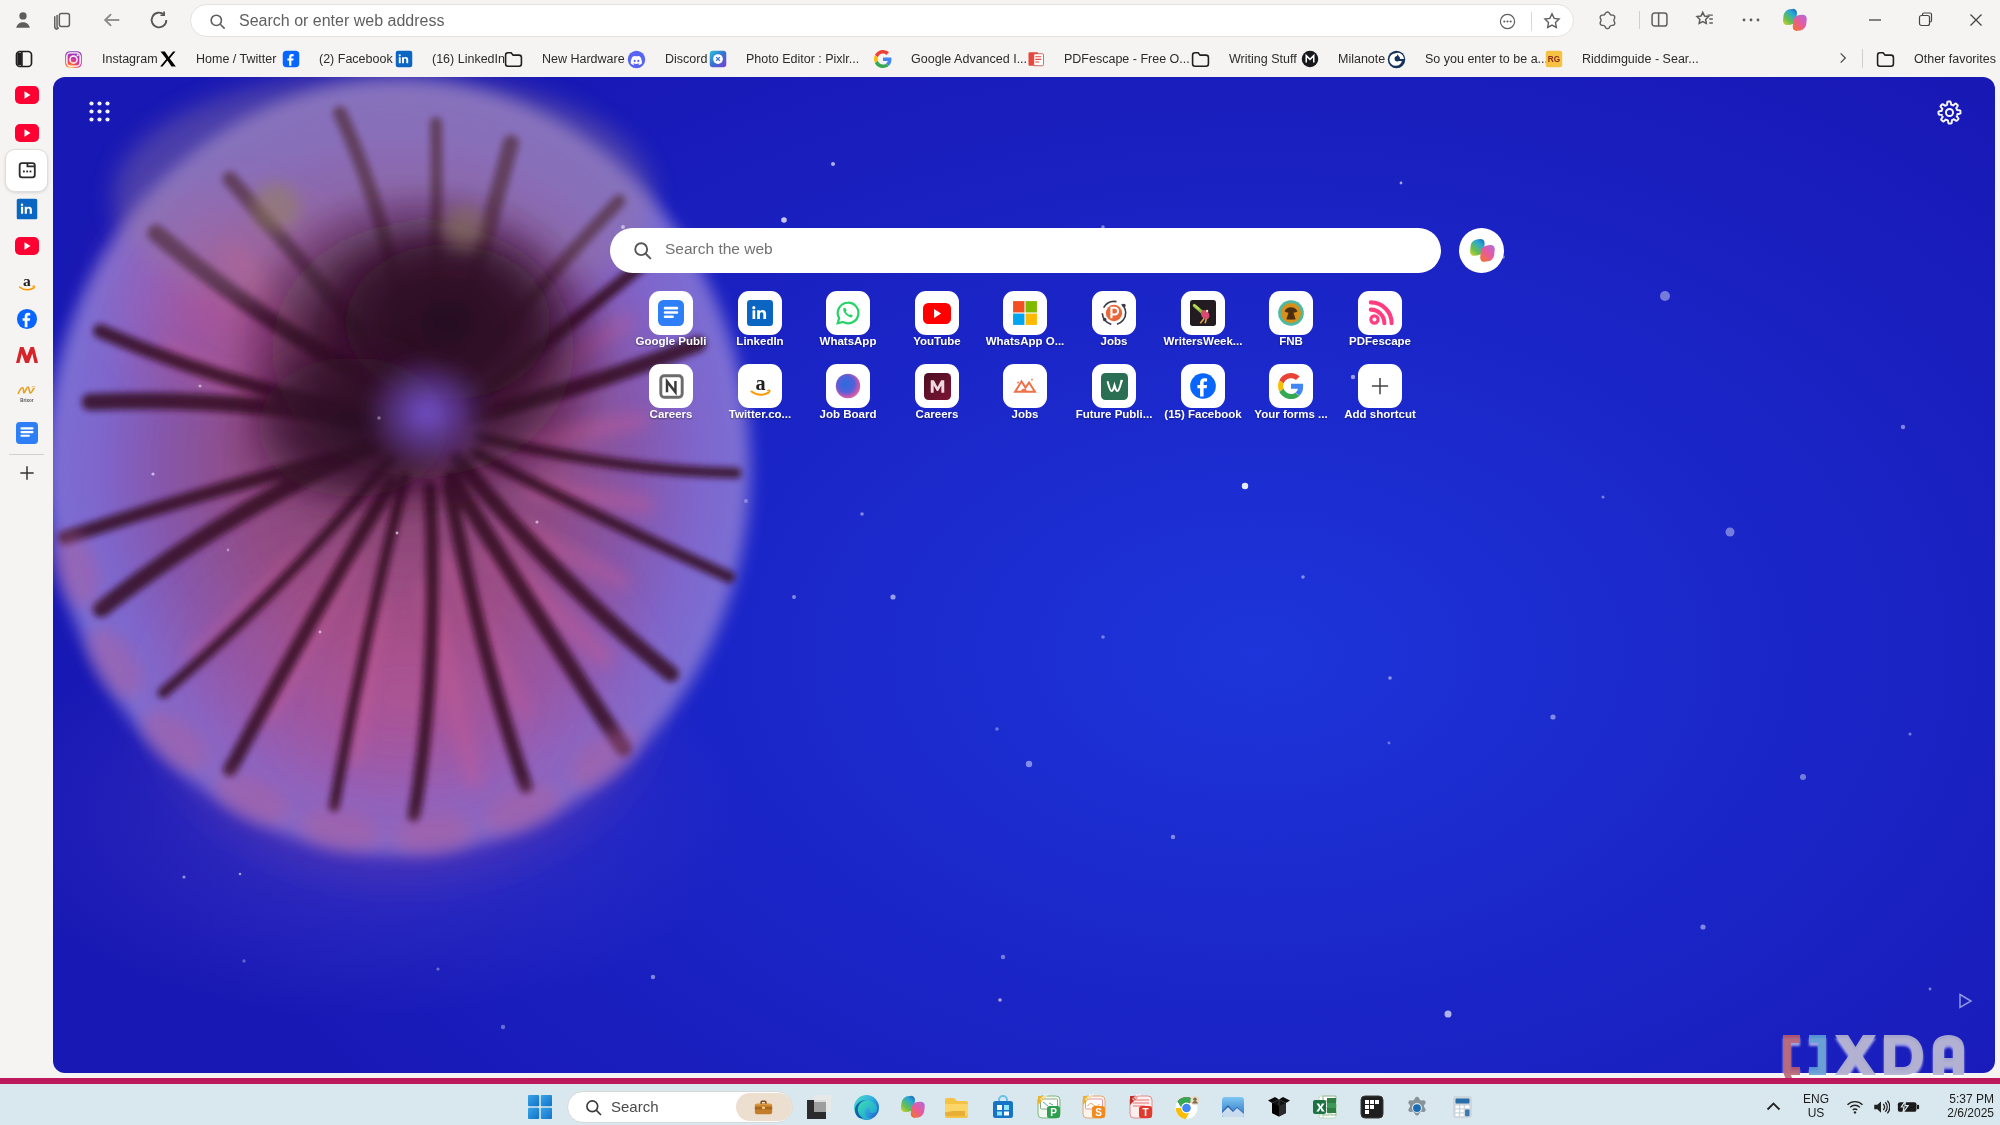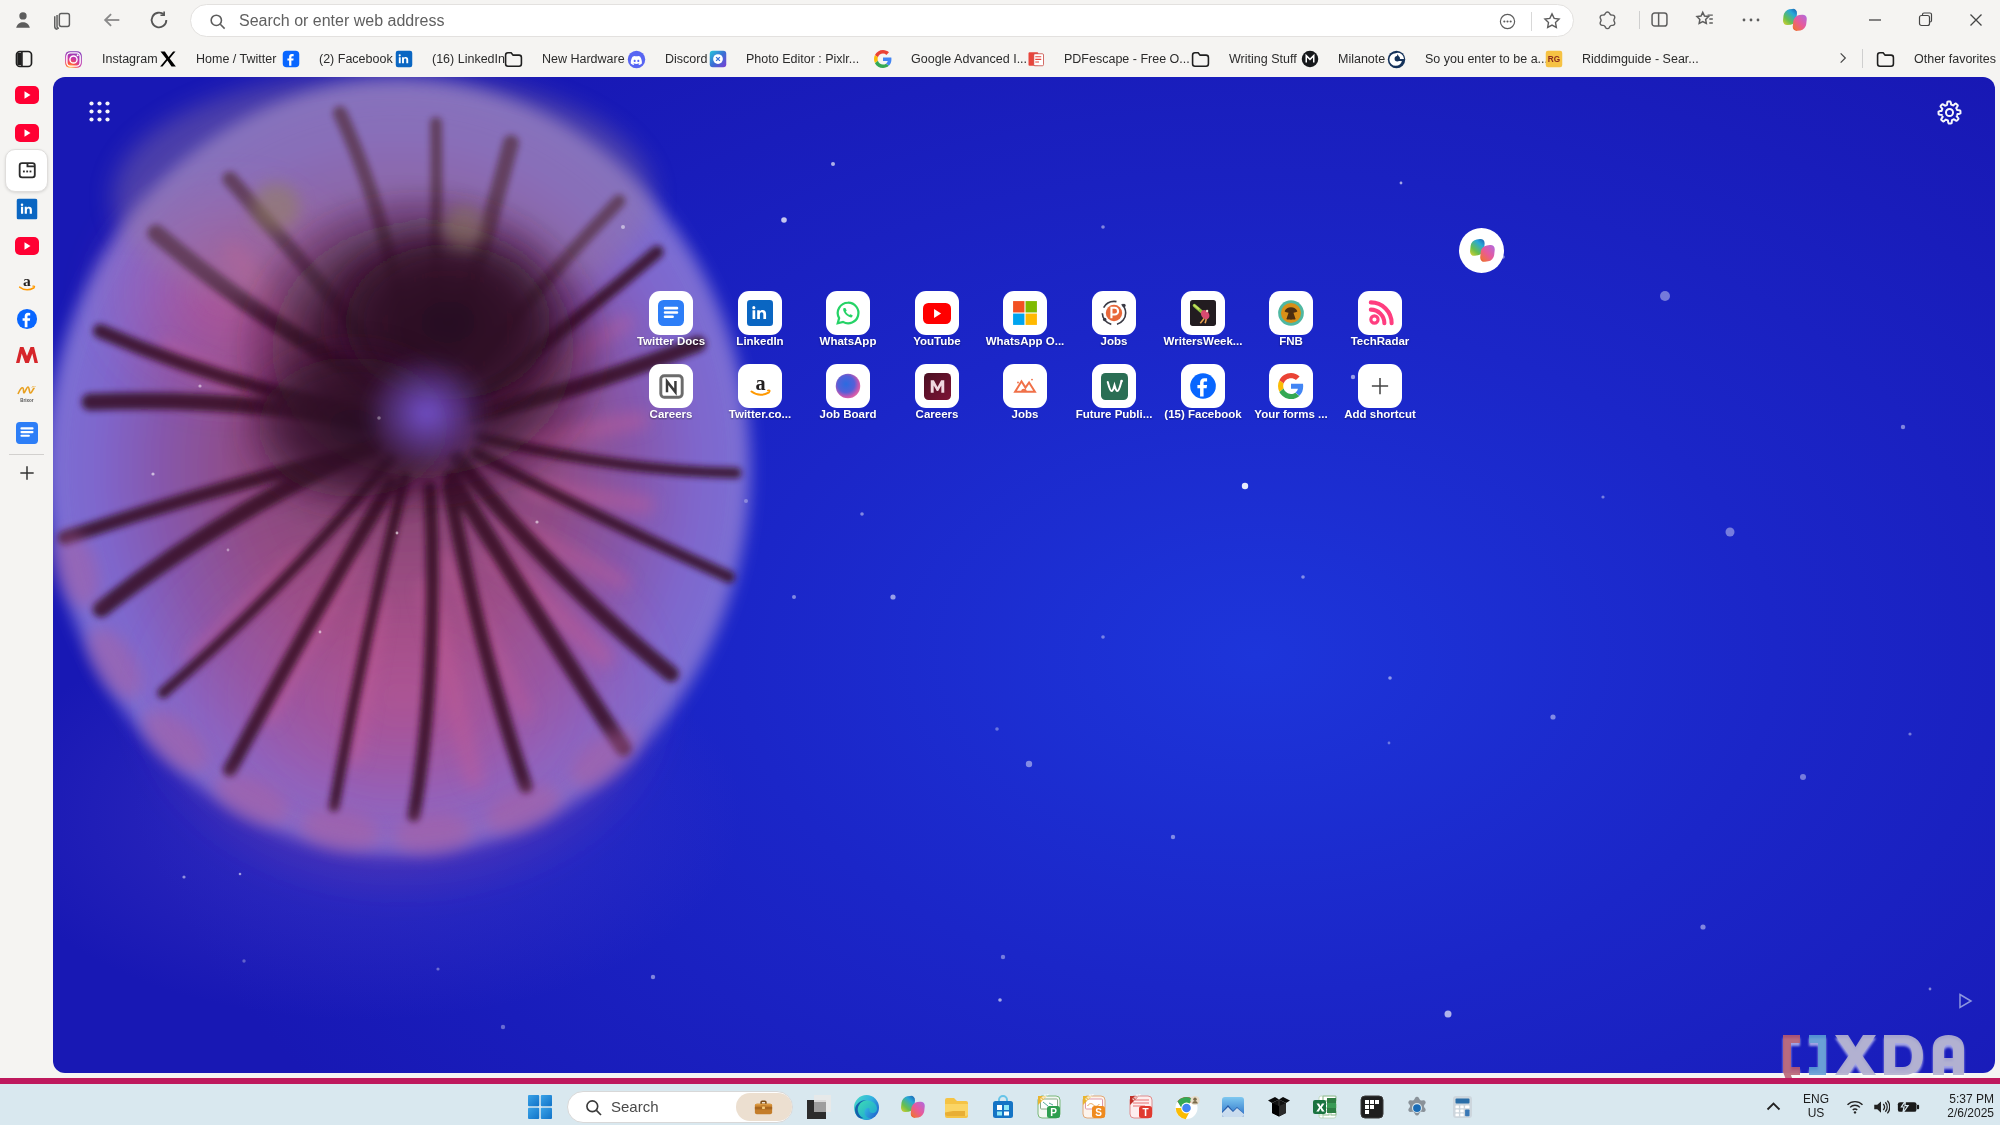--- a/index.html
+++ b/index.html
@@ -486,20 +486,27 @@
     <circle cx="3.5" cy="19.5" r="2.1"></circle>
         <circle cx="11.5" cy="19.5" r="2.1"></circle>
         <circle cx="19.5" cy="19.5" r="2.1"></circle>
       </g>
     </svg>
 
   <svg class="abs" style="left:1884px;top:23px" width="25" height="25" viewBox="0 0 24 24" fill="none" stroke="#fff" stroke-width="1.9" opacity="0.96">
     <circle cx="12" cy="12" r="3.4"></circle>
     <path d="M22.55 12.00 L22.54 12.41 L22.52 12.83 L21.79 13.16 L20.71 13.38 L19.65 13.52 L19.44 13.79 L19.36 14.08 L19.28 14.36 L19.18 14.65 L19.07 14.93 L18.95 15.20 L18.82 15.47 L19.28 16.08 L20.00 16.90 L20.65 17.78 L20.54 18.20 L20.29 18.53 L20.02 18.85 L19.75 19.16 L19.46 19.46 L19.16 19.75 L18.85 20.02 L18.10 19.74 L17.18 19.13 L16.33 18.49 L16.00 18.52 L15.74 18.67 L15.47 18.82 L15.20 18.95 L14.93 19.07 L14.65 19.18 L14.36 19.28 L14.27 20.03 L14.19 21.13 L14.03 22.20 L13.65 22.42 L13.24 22.48 L12.83 22.52 L12.41 22.54 L12.00 22.55 L11.59 22.54 L11.17 22.52 L10.84 21.79 L10.62 20.71 L10.48 19.65 L10.21 19.44 L9.92 19.36 L9.64 19.28 L9.35 19.18 L9.07 19.07 L8.80 18.95 L8.53 18.82 L7.92 19.28 L7.10 20.00 L6.22 20.65 L5.80 20.54 L5.47 20.29 L5.15 20.02 L4.84 19.75 L4.54 19.46 L4.25 19.16 L3.98 18.85 L4.26 18.10 L4.87 17.18 L5.51 16.33 L5.48 16.00 L5.33 15.74 L5.18 15.47 L5.05 15.20 L4.93 14.93 L4.82 14.65 L4.72 14.36 L3.97 14.27 L2.87 14.19 L1.80 14.03 L1.58 13.65 L1.52 13.24 L1.48 12.83 L1.46 12.41 L1.45 12.00 L1.46 11.59 L1.48 11.17 L2.21 10.84 L3.29 10.62 L4.35 10.48 L4.56 10.21 L4.64 9.92 L4.72 9.64 L4.82 9.35 L4.93 9.07 L5.05 8.80 L5.18 8.53 L4.72 7.92 L4.00 7.10 L3.35 6.22 L3.46 5.80 L3.71 5.47 L3.98 5.15 L4.25 4.84 L4.54 4.54 L4.84 4.25 L5.15 3.98 L5.90 4.26 L6.82 4.87 L7.67 5.51 L8.00 5.48 L8.26 5.33 L8.53 5.18 L8.80 5.05 L9.07 4.93 L9.35 4.82 L9.64 4.72 L9.73 3.97 L9.81 2.87 L9.97 1.80 L10.35 1.58 L10.76 1.52 L11.17 1.48 L11.59 1.46 L12.00 1.45 L12.41 1.46 L12.83 1.48 L13.16 2.21 L13.38 3.29 L13.52 4.35 L13.79 4.56 L14.08 4.64 L14.36 4.72 L14.65 4.82 L14.93 4.93 L15.20 5.05 L15.47 5.18 L16.08 4.72 L16.90 4.00 L17.78 3.35 L18.20 3.46 L18.53 3.71 L18.85 3.98 L19.16 4.25 L19.46 4.54 L19.75 4.84 L20.02 5.15 L19.74 5.90 L19.13 6.82 L18.49 7.67 L18.52 8.00 L18.67 8.26 L18.82 8.53 L18.95 8.80 L19.07 9.07 L19.18 9.35 L19.28 9.64 L20.03 9.73 L21.13 9.81 L22.20 9.97 L22.42 10.35 L22.48 10.76 L22.52 11.17 L22.54 11.59 L22.55 12.00 Z" stroke-linejoin="round"></path>
     </svg>
+  <div id="searchbar">
+    <svg class="abs" style="left:22px;top:12px" width="21" height="21" viewBox="0 0 24 24" fill="none" stroke="#555" stroke-width="2.2">
+      <circle cx="10.5" cy="10.5" r="6.8"></circle>
+        <path d="M15.7 15.7 21.5 21.5"></path>
+      </svg>
+    <div id="searchtext">Search the web</div>
+  </div>
   <div id="copilotbtn">
     <svg class="abs" style="left:9px;top:9px" width="27" height="27" viewBox="0 0 26 26">
       <defs>
         <linearGradient id="cplAs" x1="0.9" y1="0" x2="0.1" y2="1">
             <stop offset="0" stop-color="#1b5fb0"></stop>
             <stop offset="0.3" stop-color="#28a8d8"></stop>
             <stop offset="0.68" stop-color="#6abf4b"></stop>
             <stop offset="1" stop-color="#e0d030"></stop>
           </linearGradient>
         <linearGradient id="cplBs" x1="0.95" y1="0.05" x2="0.1" y2="1">
@@ -514,21 +521,21 @@
         <rect x="-0.5" y="-3.5" width="11.5" height="13" rx="4.5" fill="url(#cplBs)" transform="skewX(-14)"></rect>
       </g>
     </svg>
   </div>
   <div class="tile" style="left:596px;top:214px">
       <svg width="26" height="26" viewBox="0 0 24 24">
         <rect width="24" height="24" rx="5" fill="#2d7ef7"></rect>
         <path d="M6.5 7.5h11M6.5 11.5h11M6.5 15.5h7" stroke="#fff" stroke-width="2.4" stroke-linecap="round"></path>
       </svg>
     </div>
-  <div class="tlabel" style="left:573px;top:258px">Twitter Docs</div>
+  <div class="tlabel" style="left:573px;top:258px">Google Publi</div>
   <div class="tile" style="left:685px;top:214px">
       <svg width="26" height="26" viewBox="0 0 24 24">
         <rect width="24" height="24" rx="3" fill="#0a66c2"></rect>
         <path d="M7.6 9.5v8H5.1v-8h2.5zM6.3 5.6a1.45 1.45 0 1 1 0 2.9 1.45 1.45 0 0 1 0-2.9zM9.4 9.5h2.4v1.1c.4-.7 1.3-1.3 2.6-1.3 2 0 3.2 1.3 3.2 3.7v4.5h-2.5v-4.2c0-1.2-.5-1.9-1.5-1.9-.9 0-1.7.6-1.7 1.9v4.2H9.4v-8z" fill="#fff"></path>
       </svg>
     </div>
   <div class="tlabel" style="left:662px;top:258px">LinkedIn</div>
   <div class="tile" style="left:773px;top:214px">
       <svg width="28" height="28" viewBox="0 0 24 24" fill="none" stroke="#25d366" stroke-width="1.9">
         <path d="M12 3.2a8.8 8.8 0 0 0-7.6 13.2L3.2 20.8l4.5-1.2A8.8 8.8 0 1 0 12 3.2z"></path>
@@ -581,21 +588,21 @@
         <path d="M11.4 11h1.2v6.5h-1.2z" fill="#4a2e10"></path>
       </svg>
     </div>
   <div class="tlabel" style="left:1193px;top:258px">FNB</div>
   <div class="tile" style="left:1305px;top:214px">
       <svg width="29" height="29" viewBox="0 0 24 24" fill="none">
         <circle cx="7" cy="17" r="3" stroke="#ff3d7f" stroke-width="2.6"></circle>
         <path d="M4 8.8a11.2 11.2 0 0 1 11.2 11.2M4 2.8a17.2 17.2 0 0 1 17.2 17.2" stroke="#ff3d7f" stroke-width="3.4" stroke-linecap="round"></path>
       </svg>
     </div>
-  <div class="tlabel" style="left:1282px;top:258px">TechRadar</div>
+  <div class="tlabel" style="left:1282px;top:258px">PDFescape</div>
   <div class="tile" style="left:596px;top:287px">
       <svg width="27" height="27" viewBox="0 0 24 24" fill="none">
         <rect x="2.5" y="2.5" width="19" height="19" rx="3" stroke="#6b6b6b" stroke-width="2.6"></rect>
         <path d="M8 17V7.5l7.5 9.5V7" stroke="#3a3a3a" stroke-width="2.2"></path>
       </svg>
     </div>
   <div class="tlabel" style="left:573px;top:331px">Careers</div>
   <div class="tile" style="left:685px;top:287px">
       <svg width="27" height="27" viewBox="0 0 24 24">
         <text x="12" y="15.5" font-family="Liberation Serif" font-size="18" font-weight="bold" fill="#221f1f" text-anchor="middle">a</text>

